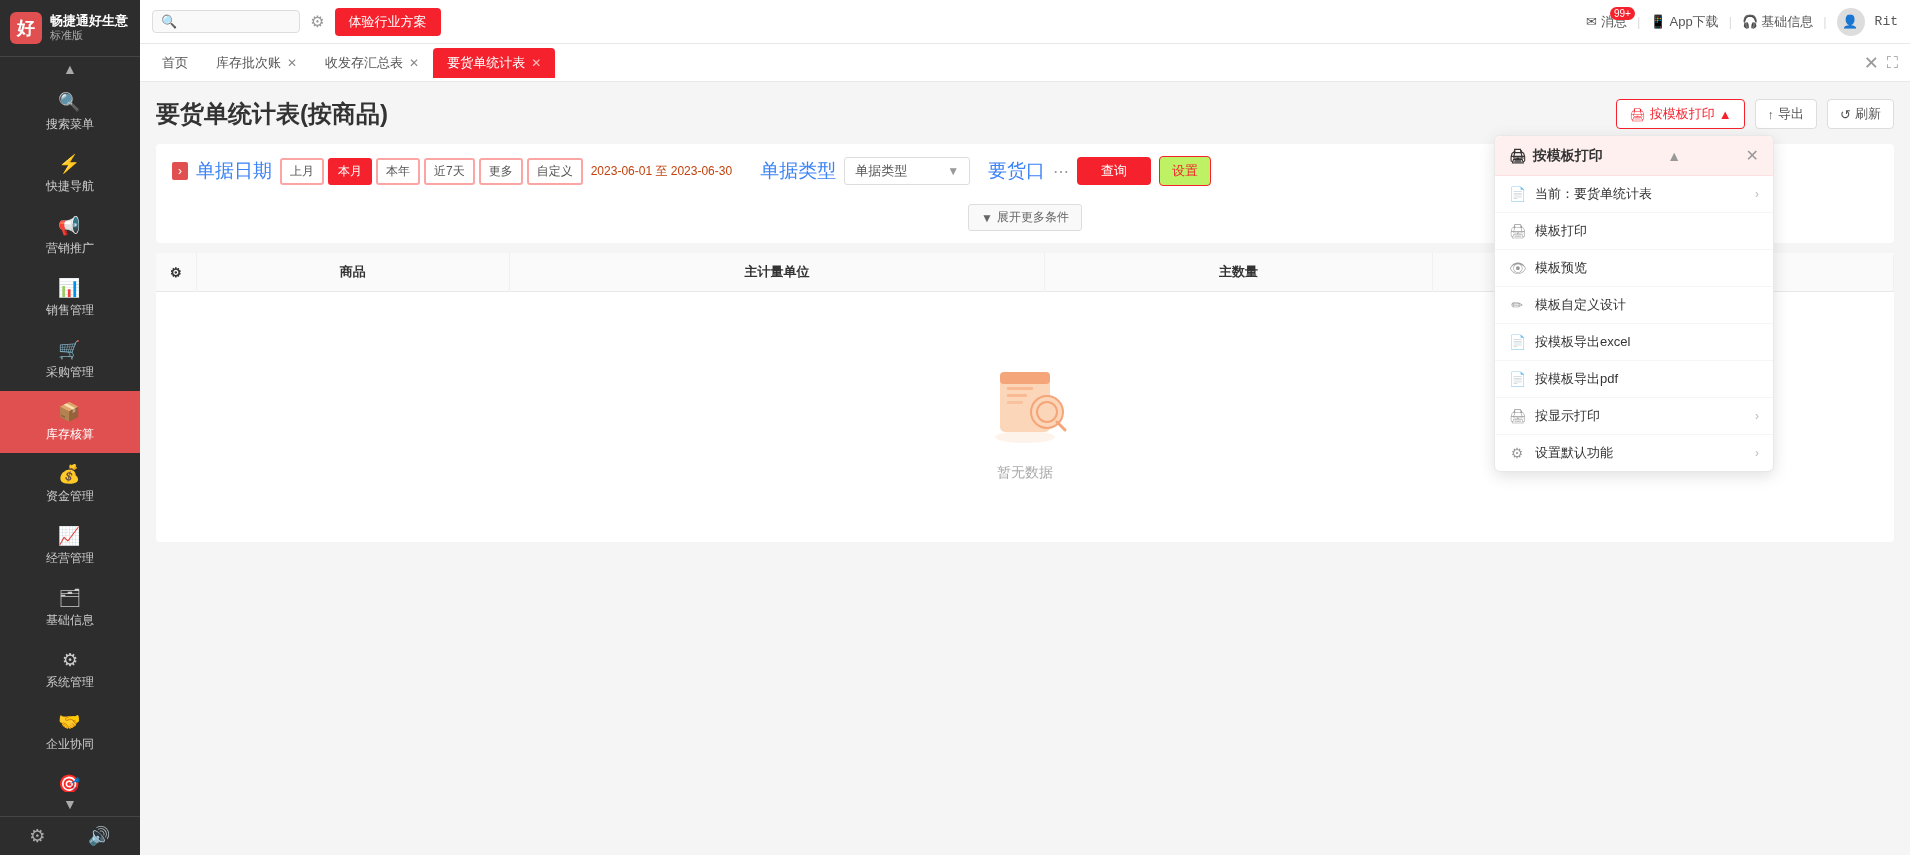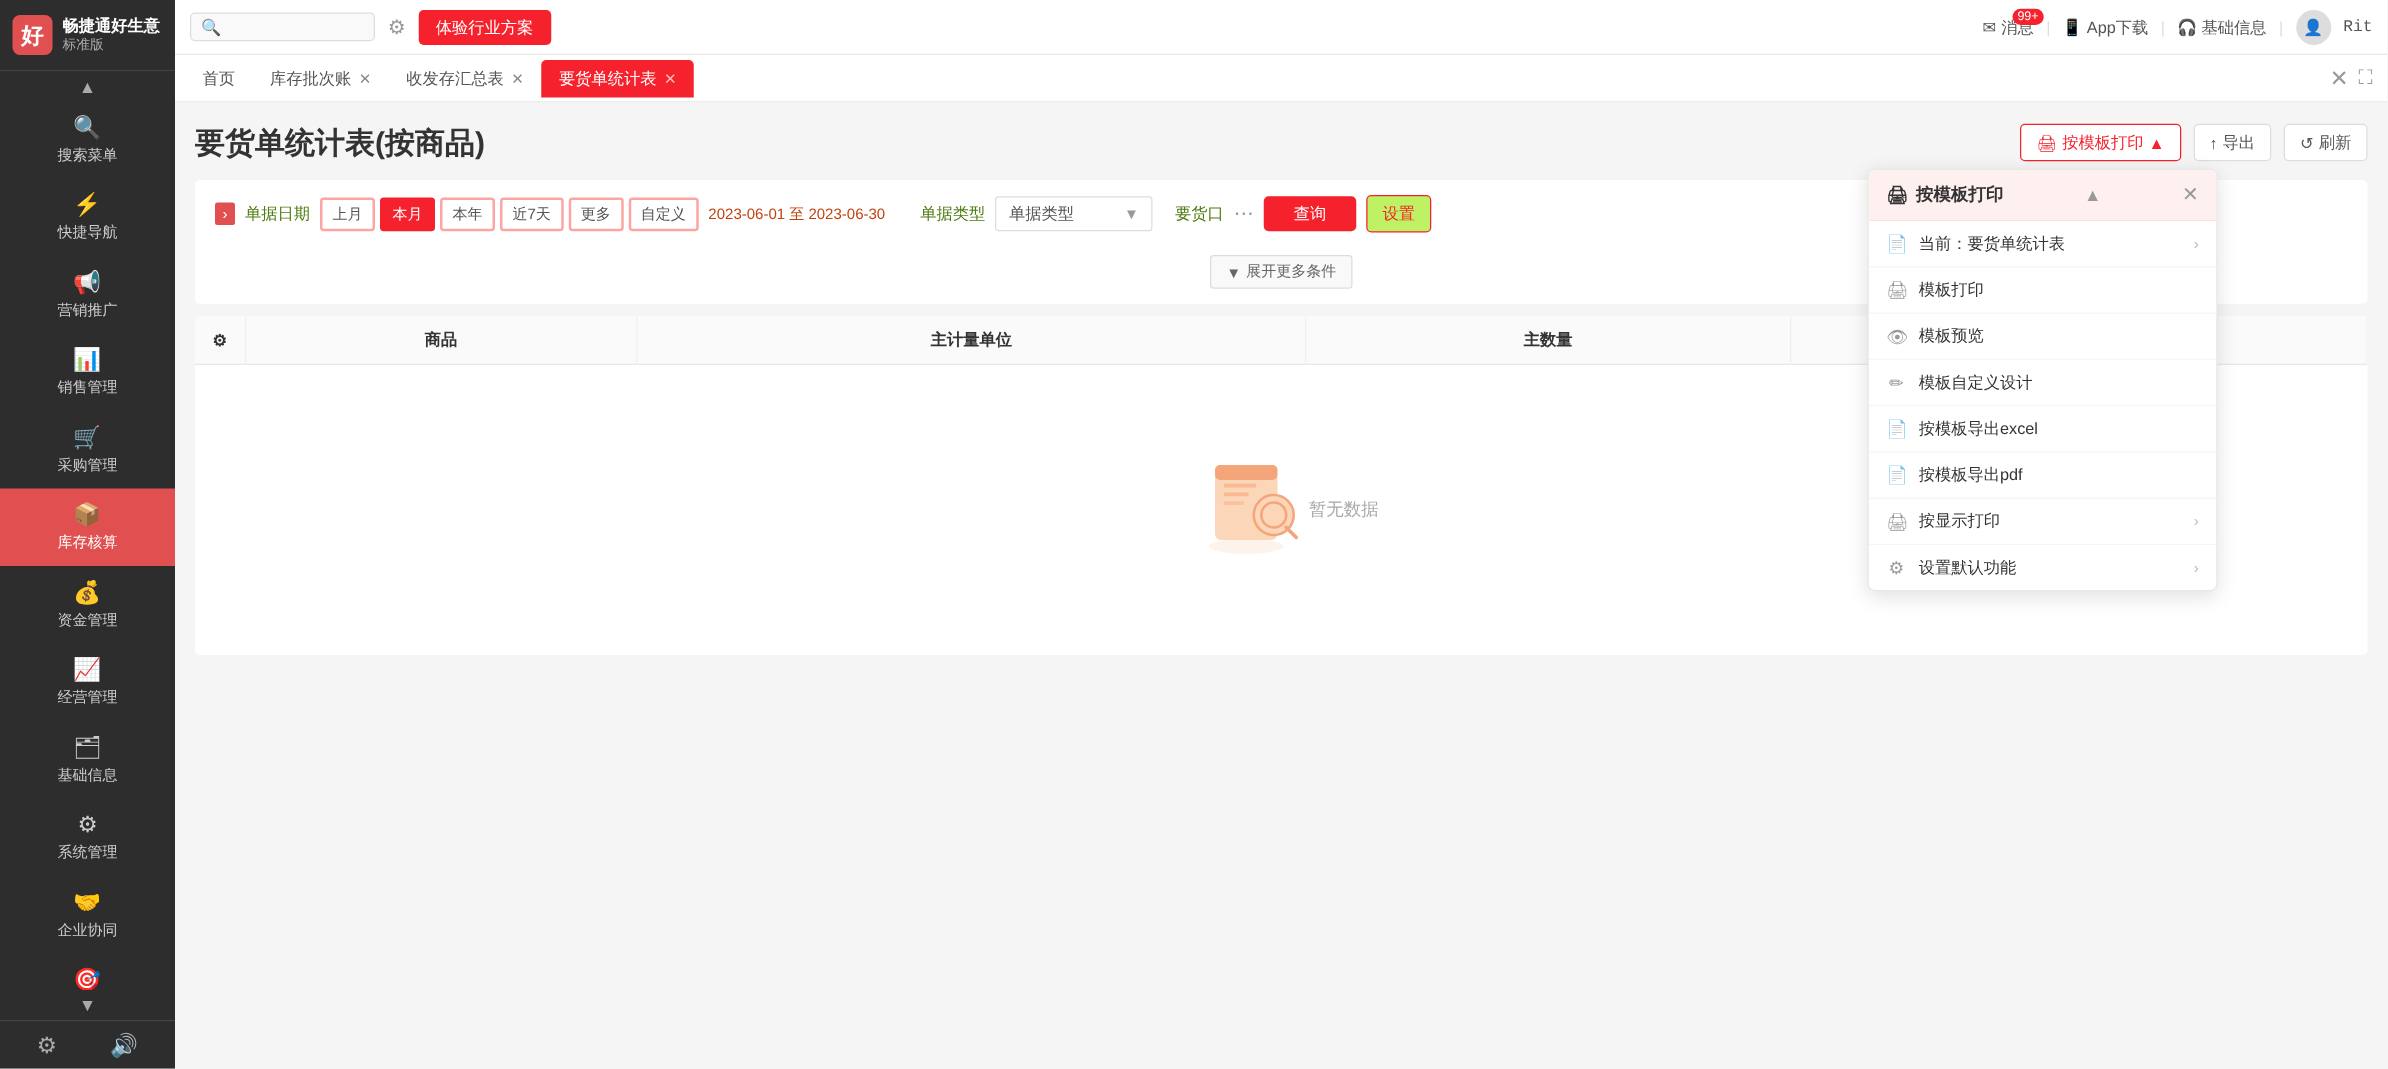--- a/index.html
+++ b/index.html
@@ -241,21 +241,21 @@
     #filter-bar {
       background: white;
       border-radius: 4px;
       padding: 12px 16px;
       margin-bottom: 10px;
       display: flex;
       flex-wrap: wrap;
       gap: 12px;
       align-items: center;
     }
-    .filter-label { font-size: 13px; color: #4d7c0f; white-space: nowrap; }
+    .filter-label { font-size: 19px; color: #3b82f6; white-space: nowrap; }
     .filter-date-group { display: flex; align-items: center; gap: 4px; }
     .filter-date-btn {
       padding: 3px 8px;
       border: 2px solid #fca5a5;
       border-radius: 3px;
       background: white;
       cursor: pointer;
       font-size: 12px;
       color: #555;
     }
@@ -331,21 +331,21 @@
       font-size: 13px;
       color: #333;
       font-weight: 600;
       border-right: 1px solid #f0f0f0;
     }
     #data-table thead th:first-child { width: 40px; }
 
     
     #empty-state {
       display: flex;
-      flex-direction: row;
+      flex-direction: column;
       align-items: center;
       justify-content: center;
       padding: 60px 0;
       color: #999;
     }
     #empty-icon {
       width: 100px;
       height: 100px;
       margin-bottom: 12px;
     }

